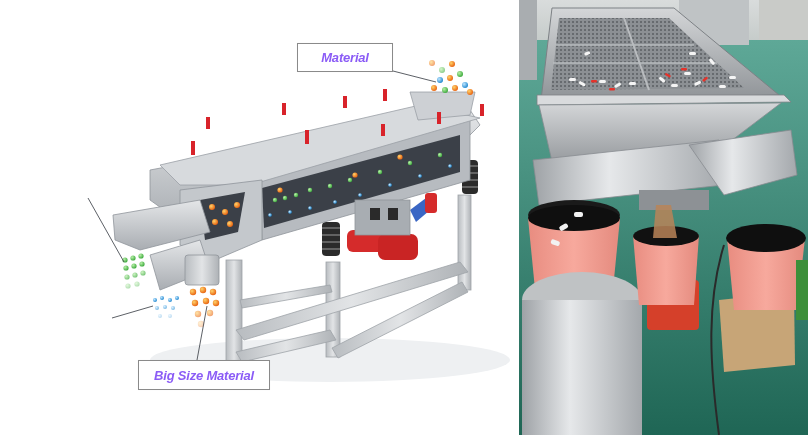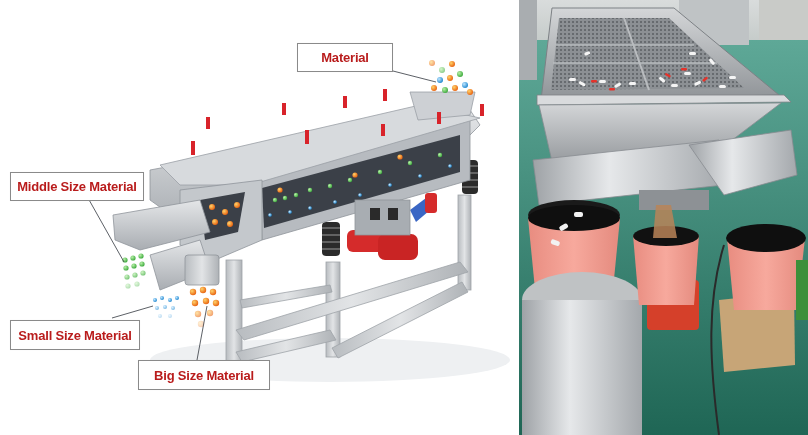--- a/index.html
+++ b/index.html
@@ -4,24 +4,25 @@
   <style>
     * { box-sizing: border-box; margin: 0; padding: 0; }
     html, body { width: 808px; height: 435px; background: #ffffff; overflow: hidden; }
     body { position: relative; font-family: "Liberation Sans", sans-serif; }
 
     .left-panel { position: absolute; left: 0; top: 0; width: 519px; height: 435px; background: #fff; }
     .right-panel { position: absolute; left: 519px; top: 0; width: 289px; height: 435px; overflow: hidden; background: #2f6e63; }
 
     .label-box {
       position: absolute; background: #fff; border: 1px solid #8a8a8a;
-      font-weight: bold; font-size: 13px; color: #b91c1c;
+      font-weight: bold; font-size: 13px; color: #8b5cf6;
       display: flex; align-items: center; justify-content: center;
       letter-spacing: -0.2px; white-space: nowrap;
       box-shadow: 0 0 1px rgba(0,0,0,0.05);
+      font-style: italic;
     }
 
     svg { position: absolute; left: 0; top: 0; }
   </style>
 </head>
 <body>
 
 <div class="left-panel">
   <svg width="519" height="435" viewBox="0 0 519 435">
     <defs>
@@ -199,22 +200,20 @@
 
     <g stroke="#4a4e55" stroke-width="0.9" fill="none">
       <line x1="393" y1="71" x2="436" y2="82"></line>
       <line x1="88" y1="198" x2="124" y2="262"></line>
       <line x1="112" y1="318" x2="153" y2="306"></line>
       <line x1="197" y1="360" x2="207" y2="306"></line>
     </g>
   </svg>
 
   <div class="label-box" style="left:297px; top:43px; width:96px; height:29px;">Material</div>
-  <div class="label-box" style="left:10px; top:172px; width:134px; height:29px;">Middle Size Material</div>
-  <div class="label-box" style="left:10px; top:320px; width:130px; height:30px;">Small Size Material</div>
   <div class="label-box" style="left:138px; top:360px; width:132px; height:30px;">Big Size Material</div>
 </div>
 
 <div class="right-panel">
   <svg width="289" height="435" viewBox="0 0 289 435">
     <defs>
       <linearGradient id="bg-wall" x1="0" y1="0" x2="0" y2="1">
         <stop offset="0" stop-color="#d9dcdc"></stop>
           <stop offset="1" stop-color="#b8c0bd"></stop>
       </linearGradient>

